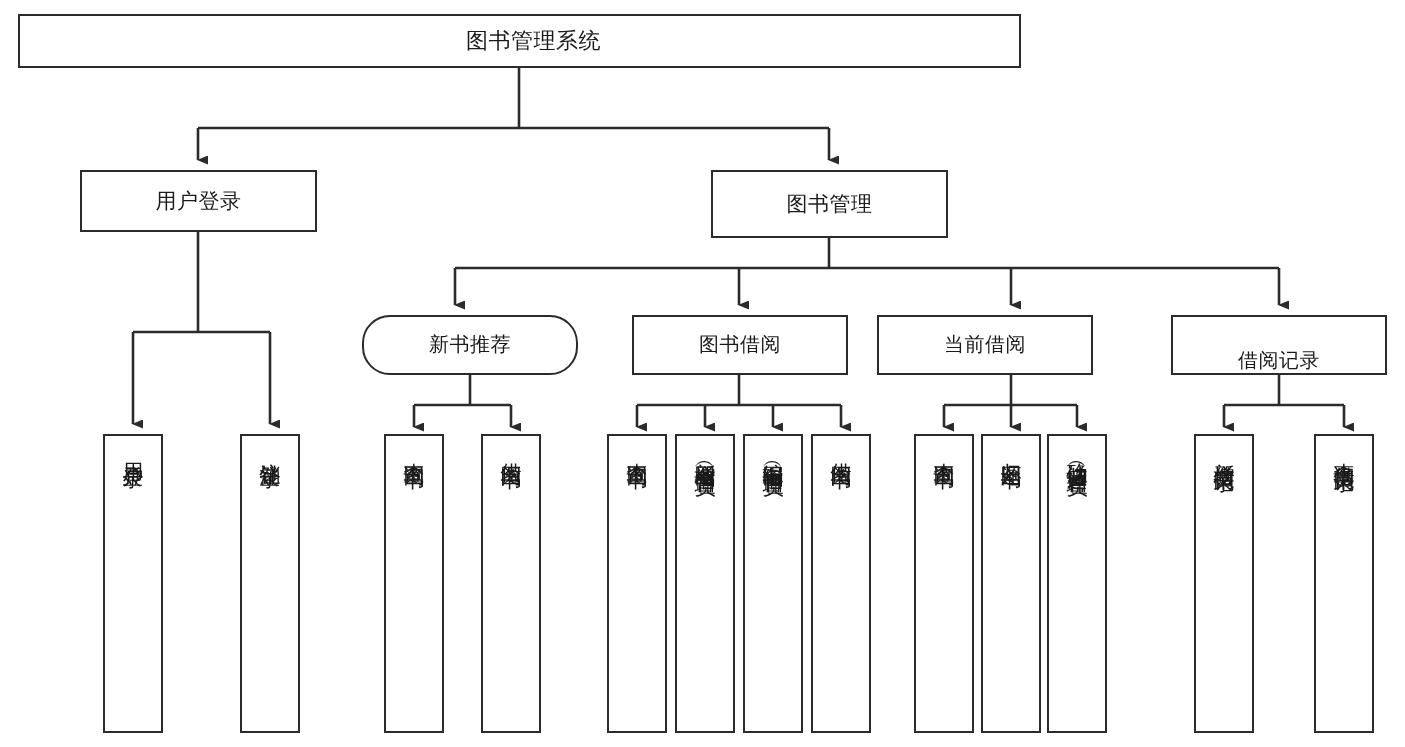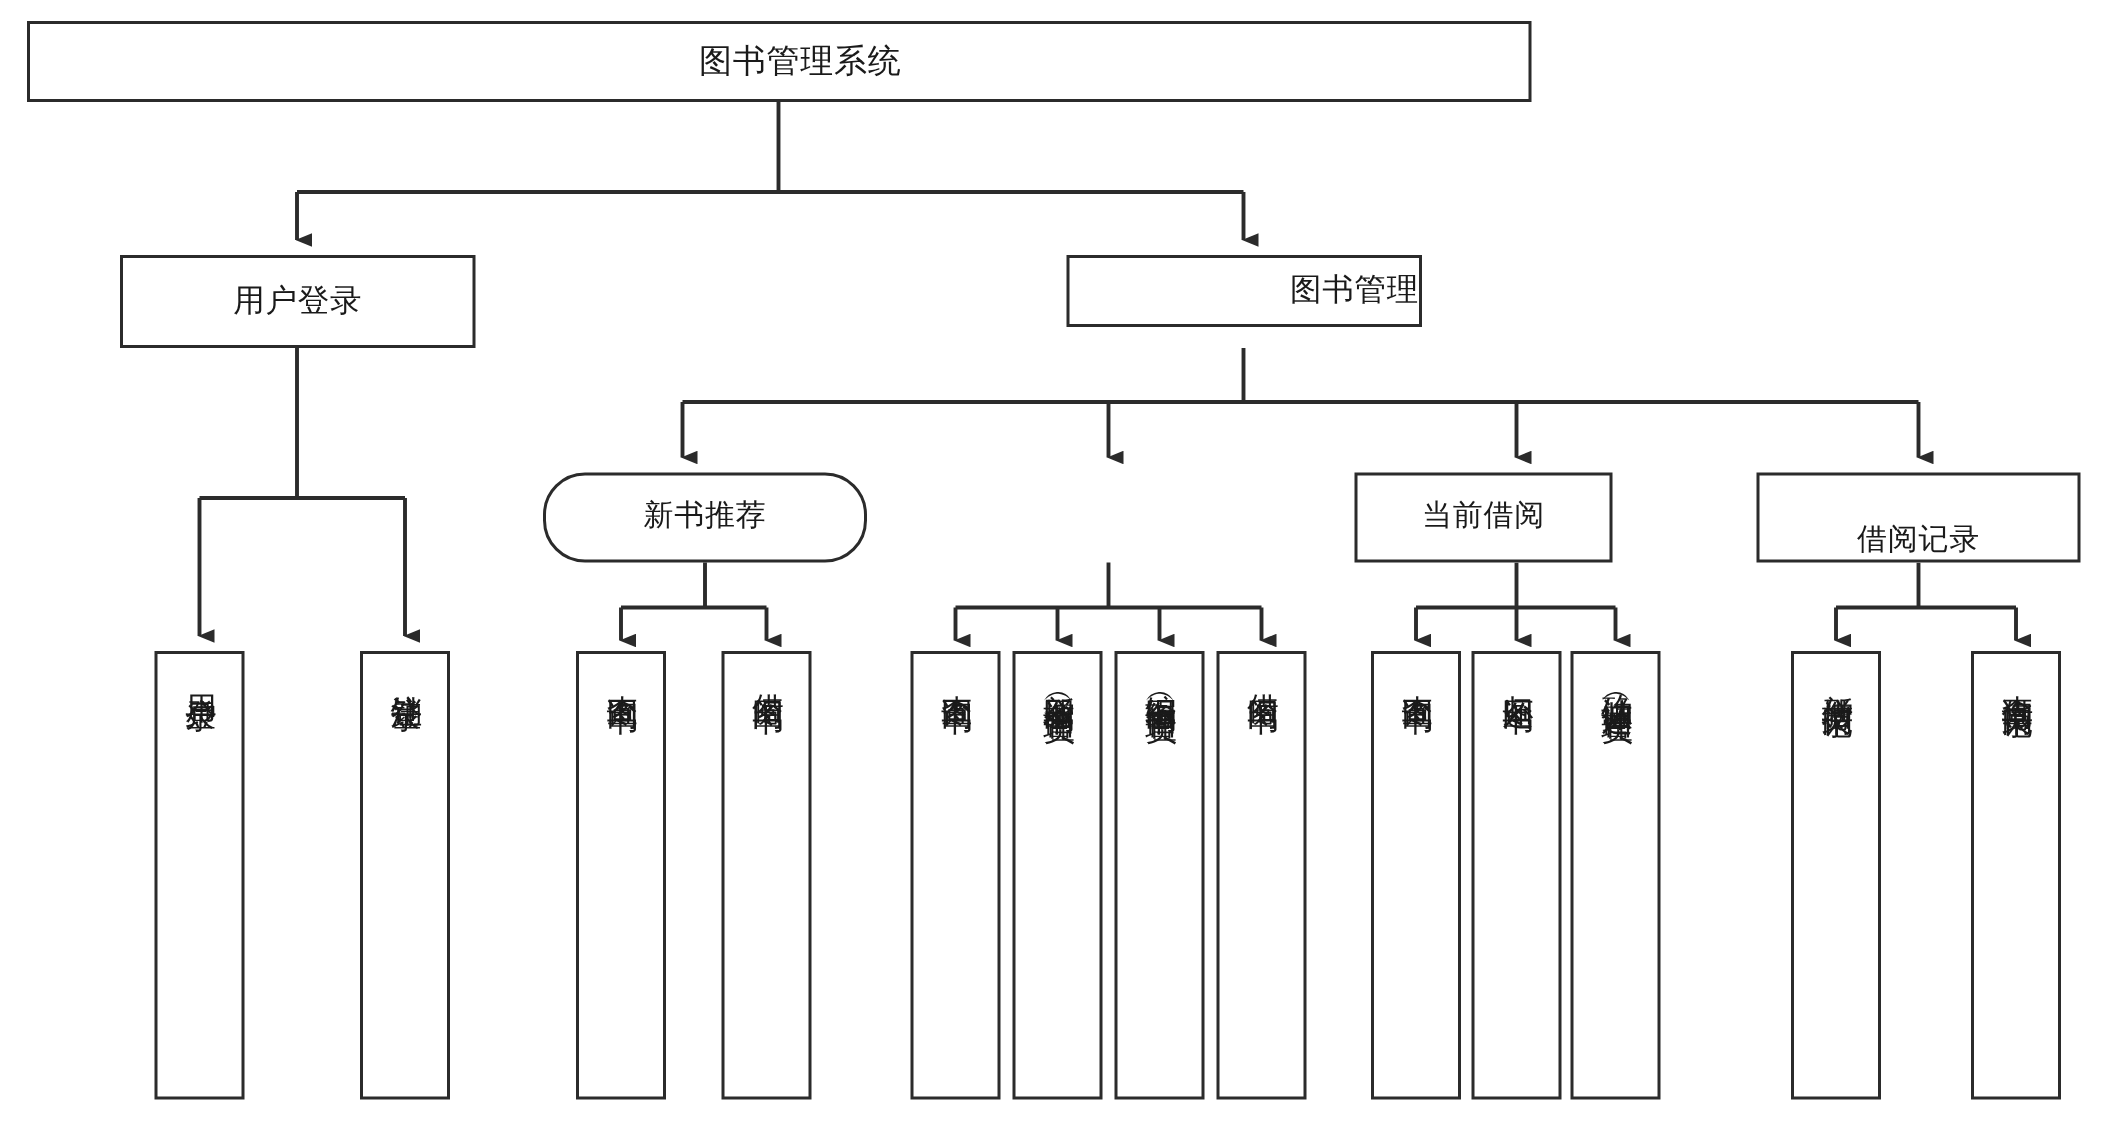--- a/index.html
+++ b/index.html
@@ -127,28 +127,31 @@
     </g>
   </svg>
 
   <div class="node level-root" style="left:18px; top:14px; width:1003px; height:54px;padding-left:28px;">
     <span class="node-label">图书管理系统</span>
   </div>
 
   <div class="node level-1" style="left:80px; top:170px; width:237px; height:62px;">
     <span class="node-label">用户登录</span>
   </div>
-  <div class="node level-1" style="left:711px; top:170px; width:237px; height:48px;justify-content:flex-end;">
+  <div class="node level-1" style="left:711px; top:170px; width:237px; height:68px;">
     <span class="node-label">图书管理</span>
   </div>
 
   <div class="node level-2" style="left:362px; top:315px; width:216px; height:60px;border-radius:28px;">
     <span class="node-label">新书推荐</span>
   </div>
-  <div class="node level-2" style="left:903px; top:315px; width:172px; height:60px;">
+  <div class="node level-2" style="left:632px; top:315px; width:216px; height:60px;">
+    <span class="node-label">图书借阅</span>
+  </div>
+  <div class="node level-2" style="left:877px; top:315px; width:216px; height:60px;">
     <span class="node-label">当前借阅</span>
   </div>
   <div class="node level-2" style="left:1171px; top:315px; width:216px; height:60px;align-items:flex-end;">
     <span class="node-label">借阅记录</span>
   </div>
 
   <div class="node level-leaf" style="left:103px; top:434px; width:60px; height:299px;">
     <span class="node-label">用户登录</span>
   </div>
   <div class="node level-leaf" style="left:240px; top:434px; width:60px; height:299px;">

